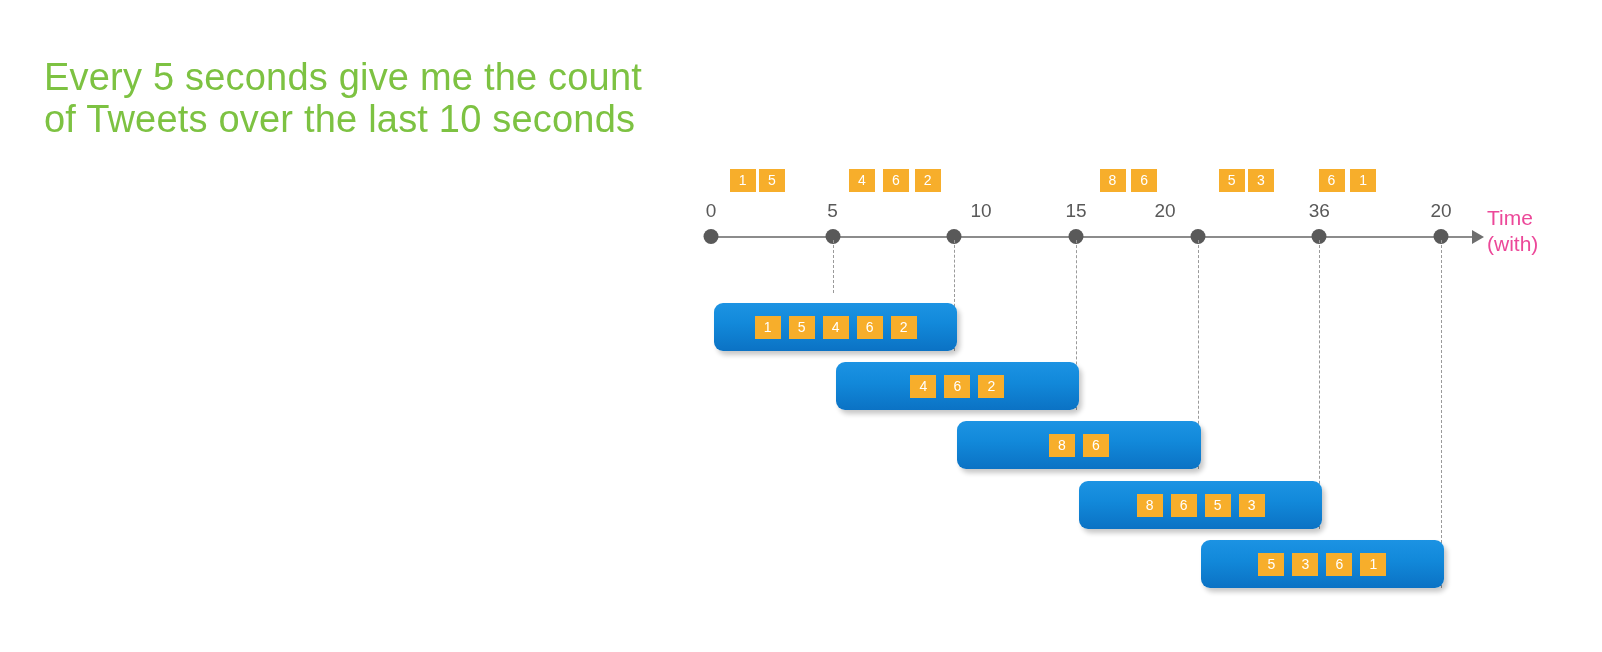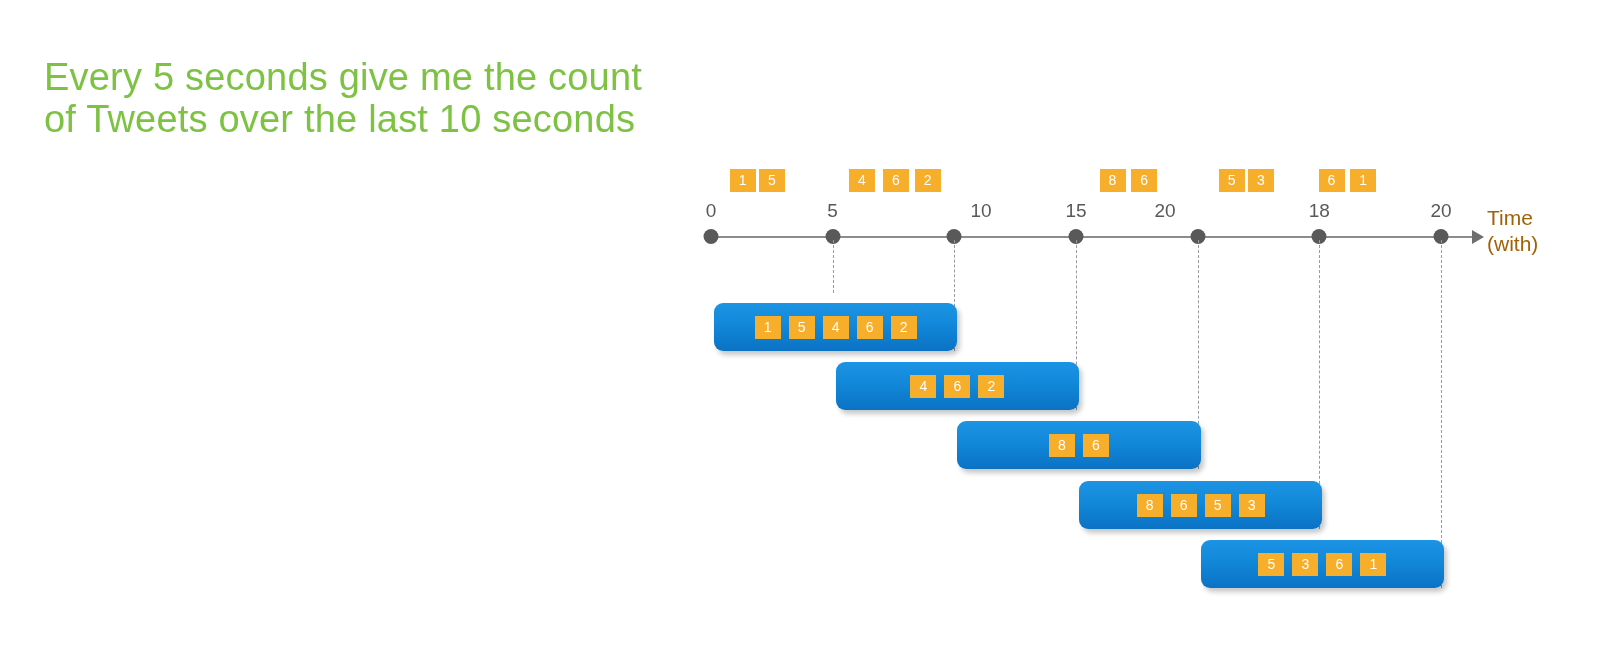--- a/index.html
+++ b/index.html
@@ -99,21 +99,21 @@
   .dash-line {
     position: absolute;
     width: 0;
     border-left: 1.5px dashed #9a9a9a;
     top: 240px;
   }
   #axis-caption {
     position: absolute;
     left: 1487px;
     top: 205px;
-    color: #a16207;
+    color: #ec4899;
     font-size: 21px;
     line-height: 26px;
   }
 
   
   .chip {
     position: absolute;
     width: 26px;
     height: 23px;
     background: #F7AE2B;
@@ -167,21 +167,21 @@
         <div class="tick-label" style="left: 711px;">0</div>
         <div class="tick-dot" style="left: 832.667px;"></div>
         <div class="tick-label" style="left: 832.667px;">5</div>
         <div class="tick-dot" style="left: 954.333px;"></div>
         <div class="tick-label" style="left: 981px; text-align: center;">10</div>
         <div class="tick-dot" style="left: 1076px;"></div>
         <div class="tick-label" style="left: 1076px;">15</div>
         <div class="tick-dot" style="left: 1197.67px;"></div>
         <div class="tick-label" style="left: 1165px;">20</div>
         <div class="tick-dot" style="left: 1319.33px;"></div>
-        <div class="tick-label" style="left: 1319.33px;">18</div>
+        <div class="tick-label" style="left: 1319.33px;">36</div>
         <div class="tick-dot" style="left: 1441px;"></div>
         <div class="tick-label" style="left: 1441px;">20</div>
       </div>
     <div id="dashes-layer">
         <div class="dash-line" style="left: 832.667px; height: 53px;"></div>
         <div class="dash-line" style="left: 954.333px; height: 111px;"></div>
         <div class="dash-line" style="left: 1076px; height: 170px;"></div>
         <div class="dash-line" style="left: 1197.67px; height: 229px;"></div>
         <div class="dash-line" style="left: 1319.33px; height: 289px;"></div>
         <div class="dash-line" style="left: 1441px; height: 348px;"></div>

